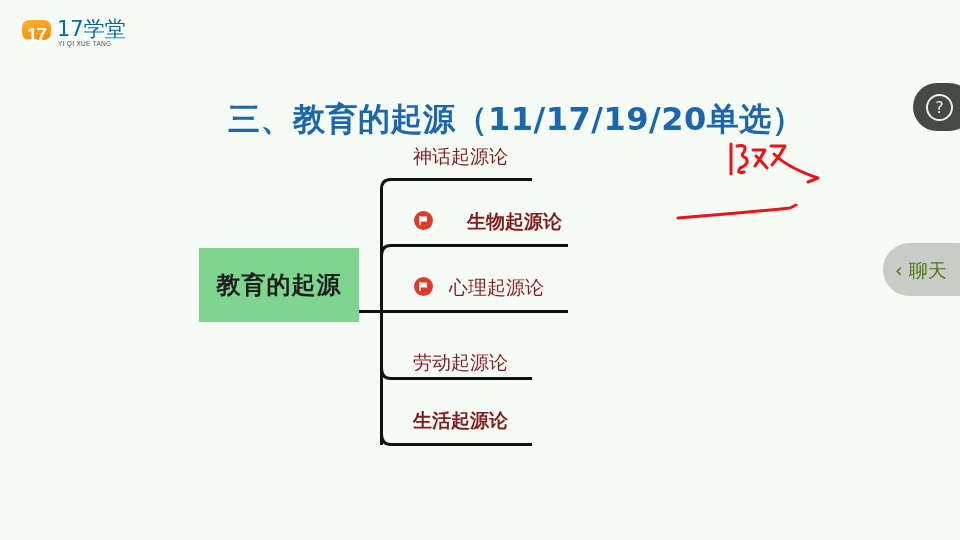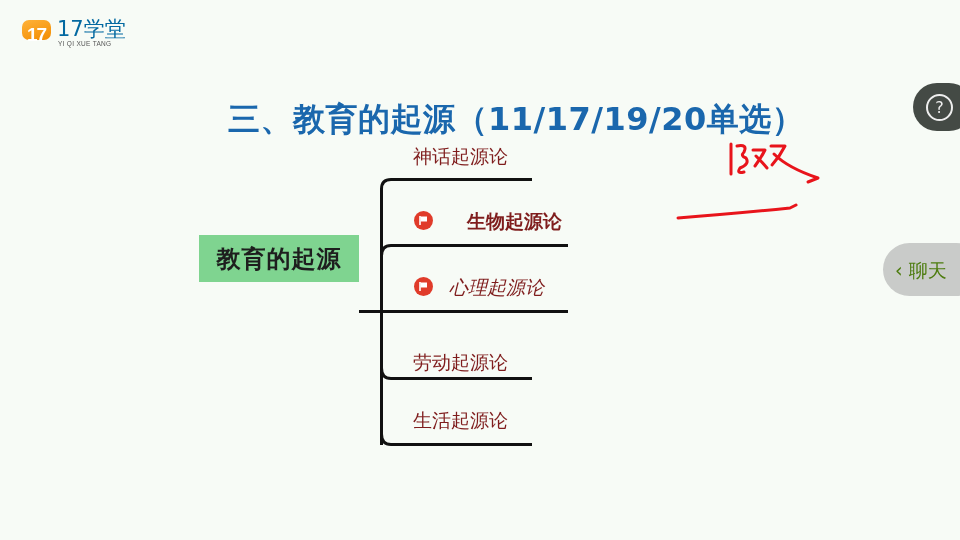--- a/index.html
+++ b/index.html
@@ -2,21 +2,21 @@
 <html><head>
 <meta charset="utf-8">
 <style>
   html,body{margin:0;padding:0;}
   body{width:960px;height:540px;background:#f7fbf6;position:relative;overflow:hidden;font-family:"DejaVu Sans","Liberation Sans",sans-serif;}
   .abs{position:absolute;}
   .logo-box{left:22px;top:20px;width:29px;height:20px;border-radius:7px;background:linear-gradient(160deg,#ffb23a,#f28c00);color:#fff;font-weight:bold;font-size:19px;line-height:29px;text-align:center;font-family:"Liberation Sans",sans-serif;letter-spacing:-1px;}
   .logo-name{left:57px;top:20px;font-size:21px;color:#0369a1;line-height:18px;}
   .logo-sub{left:58px;top:40px;font-size:6.5px;color:#555;letter-spacing:0.3px;font-family:"Liberation Sans",sans-serif;}
   .title{left:228px;top:54px;font-size:32px;font-weight:bold;color:#1a67ad;white-space:nowrap;letter-spacing:0.5px;margin-top:44px;}
-  .root{left:199px;top:235px;width:160px;height:47px;background:#7fd490;display:flex;align-items:center;justify-content:center;}
+  .root{left:199px;top:248px;width:160px;height:74px;background:#7fd490;display:flex;align-items:center;justify-content:center;}
   .root span{font-size:24px;font-weight:bold;color:#1e1e1e;letter-spacing:1px;}
   .hline{height:3px;background:#111;}
   .branch{font-size:19px;color:#7f1d1d;white-space:nowrap;}
   .flag{width:19px;height:19px;border-radius:50%;background:#e03b2a;display:flex;align-items:center;justify-content:center;}
   .help-btn{left:913px;top:83px;width:60px;height:48px;border-radius:24px;background:#444a45;}
   .help-circle{left:926px;top:94px;width:23px;height:23px;border:2px solid #eee;border-radius:50%;color:#eee;font-size:16px;line-height:23px;text-align:center;box-sizing:content-box;}
   .chat-btn{left:883px;top:243px;width:100px;height:53px;border-radius:27px;background:#c9cbc9;}
   .chat-label{left:895px;top:258px;font-size:19px;color:#4d7c0f;white-space:nowrap;}
 </style>
 </head>
@@ -51,24 +51,24 @@
     </svg>
 </div>
 <div class="abs branch" style="left:467px;top:209px;font-weight:bold;">生物起源论</div>
 
 <div class="abs flag" style="left:414px;top:277px;">
   <svg width="11" height="11" viewBox="0 0 11 11">
       <path d="M2 1 L2 10" stroke="#fff" stroke-width="1.6"></path>
       <path d="M2.5 1.5 L9 1.5 L9 6.5 L2.5 6.5 Z" fill="#fff"></path>
     </svg>
 </div>
-<div class="abs branch" style="left:449px;top:275px;font-style:italic;">心理起源论</div>
+<div class="abs branch" style="left:449px;top:275px;">心理起源论</div>
 
 <div class="abs branch" style="left:413px;top:350px;">劳动起源论</div>
-<div class="abs branch" style="left:413px;top:408px;">生活起源论</div>
+<div class="abs branch" style="left:413px;top:408px;font-weight:bold;">生活起源论</div>
 
 <svg class="abs" style="left:670px;top:138px;" width="160" height="90" viewBox="0 0 160 90">
   <g fill="none" stroke="#e8141b" stroke-width="3" stroke-linecap="round" stroke-linejoin="round">
     <path d="M61 6 L61 36"></path>
     <path d="M67 8 Q78 6 74 14 Q70 18 76 20 Q80 26 70 30 Q66 36 74 34"></path>
     <path d="M83 12 L95 12 Q91 20 85 28 M86 18 Q92 24 97 30"></path>
     <path d="M101 8 L115 8 Q110 18 102 27 M104 16 Q118 30 148 40 L138 44"></path>
     <path d="M8 80 Q60 76 120 70 L126 67"></path>
   </g>
 </svg>

